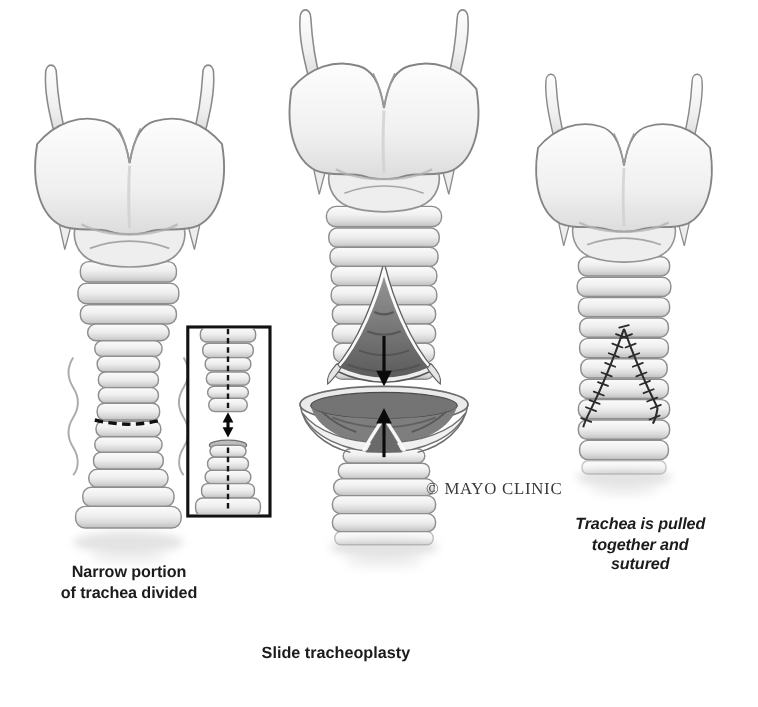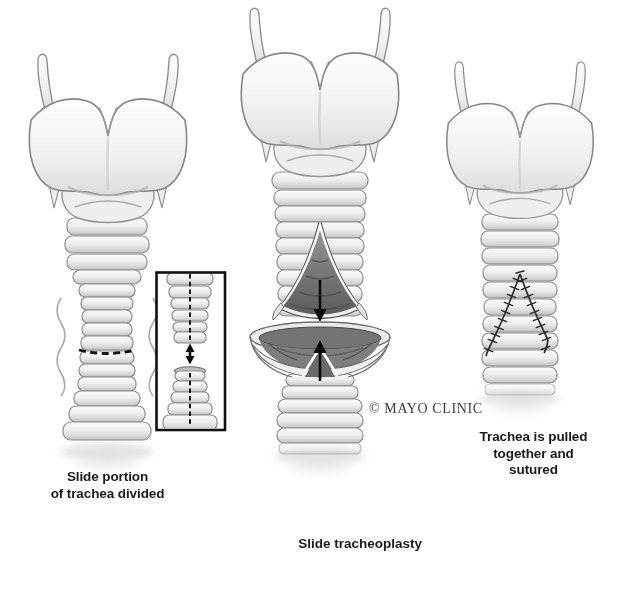--- a/index.html
+++ b/index.html
@@ -1,23 +1,23 @@
 <!DOCTYPE html>
 <html><head>
 <meta charset="utf-8">
 <style>
   html,body{margin:0;padding:0;background:#ffffff;}
   .stage{position:relative;width:632px;height:589px;background:#ffffff;overflow:hidden;
          font-family:"Liberation Sans",sans-serif;}
   .stage svg{position:absolute;left:0;top:0;}
   .cap{position:absolute;font-weight:bold;font-size:13.5px;line-height:16.5px;color:#1b1b1b;
        text-align:center;white-space:pre-line;letter-spacing:-0.1px;}
-  .title{position:absolute;font-weight:bold;font-size:13.5px;color:#1b1b1b;text-align:right;}
+  .title{position:absolute;font-weight:bold;font-size:13.5px;color:#1b1b1b;text-align:left;}
   .credit{position:absolute;font-family:"Liberation Serif",serif;font-size:14px;color:#3a3a3a;
-          letter-spacing:0.6px;margin-left:14px;}
+          letter-spacing:0.6px;}
   .ring{fill:url(#ringGrad);stroke:#8e8e8e;stroke-width:1.2;}
   .stitch{stroke:#2a2a2a;stroke-width:1.5;stroke-linecap:round;}
   .dashline{stroke:#101010;stroke-width:2.8;stroke-dasharray:7 4.5;fill:none;}
   .dashv{stroke:#141414;stroke-width:2;stroke-dasharray:4.5 3.2;fill:none;}
   .wavy{stroke:#ababab;stroke-width:1.6;fill:none;}
   .arrow{stroke:#0a0a0a;stroke-width:2.6;}
   .ahead{fill:#0a0a0a;}
   .sut{stroke:#2d2d2d;stroke-width:1.7;fill:none;}
 </style>
 </head>
@@ -221,21 +221,21 @@
       <line class="stitch" x1="536.3" y1="327.6" x2="544.7" y2="324.4"></line>
       <line class="stitch" x1="539.3" y1="334.6" x2="547.7" y2="331.4"></line>
       <line class="stitch" x1="542.3" y1="340.6" x2="550.7" y2="337.4"></line>
       <line class="stitch" x1="541.3" y1="349.6" x2="549.7" y2="346.4"></line>
       <line class="stitch" x1="516" y1="273" x2="524" y2="271"></line>
     </g>
     <use href="#larynx" transform="translate(520,58) scale(0.93)"></use>
   </g>
 </svg>
 
-<div class="cap" style="left:15px;top:469px;width:185px;">Slide portion
+<div class="cap" style="left:15px;top:469px;width:185px;">Narrow portion
 of trachea divided</div>
-<div class="cap" style="left:441px;top:429px;width:185px;">Trachea is pulled
+<div class="cap" style="left:441px;top:429px;width:185px;font-style:italic;">Trachea is pulled
 together and
 sutured</div>
 <div class="credit" style="left:355px;top:401px;">© MAYO CLINIC</div>
 <div class="title" style="left:218px;top:536px;width:204px;">Slide tracheoplasty</div>
 
 </div>
 
 </body></html>

